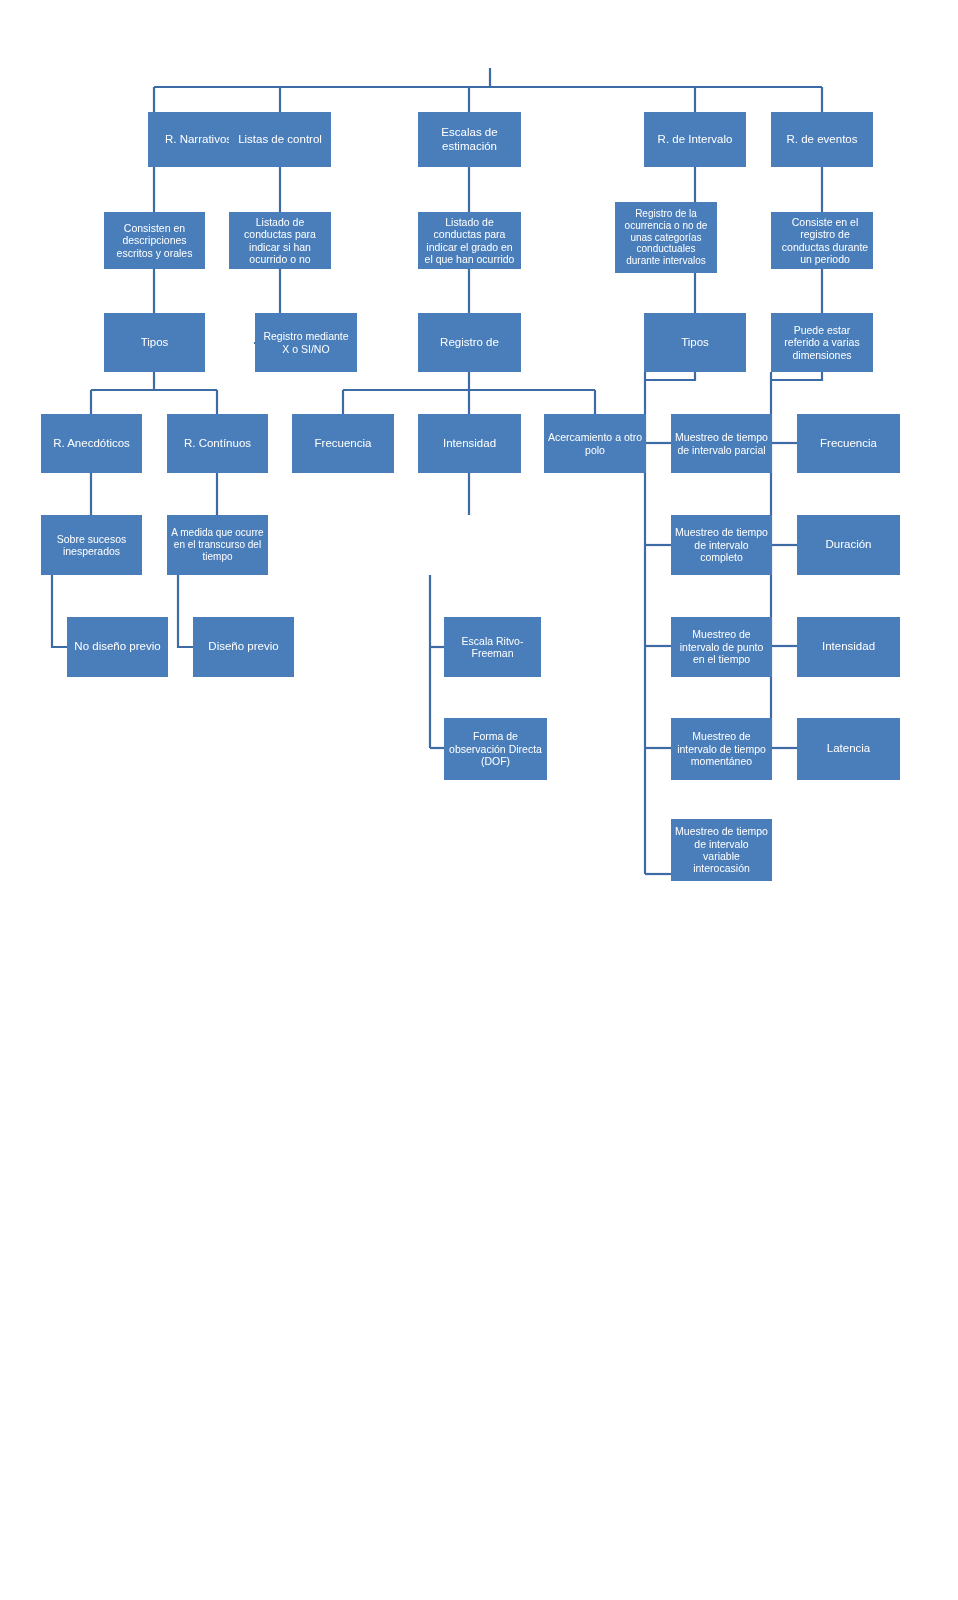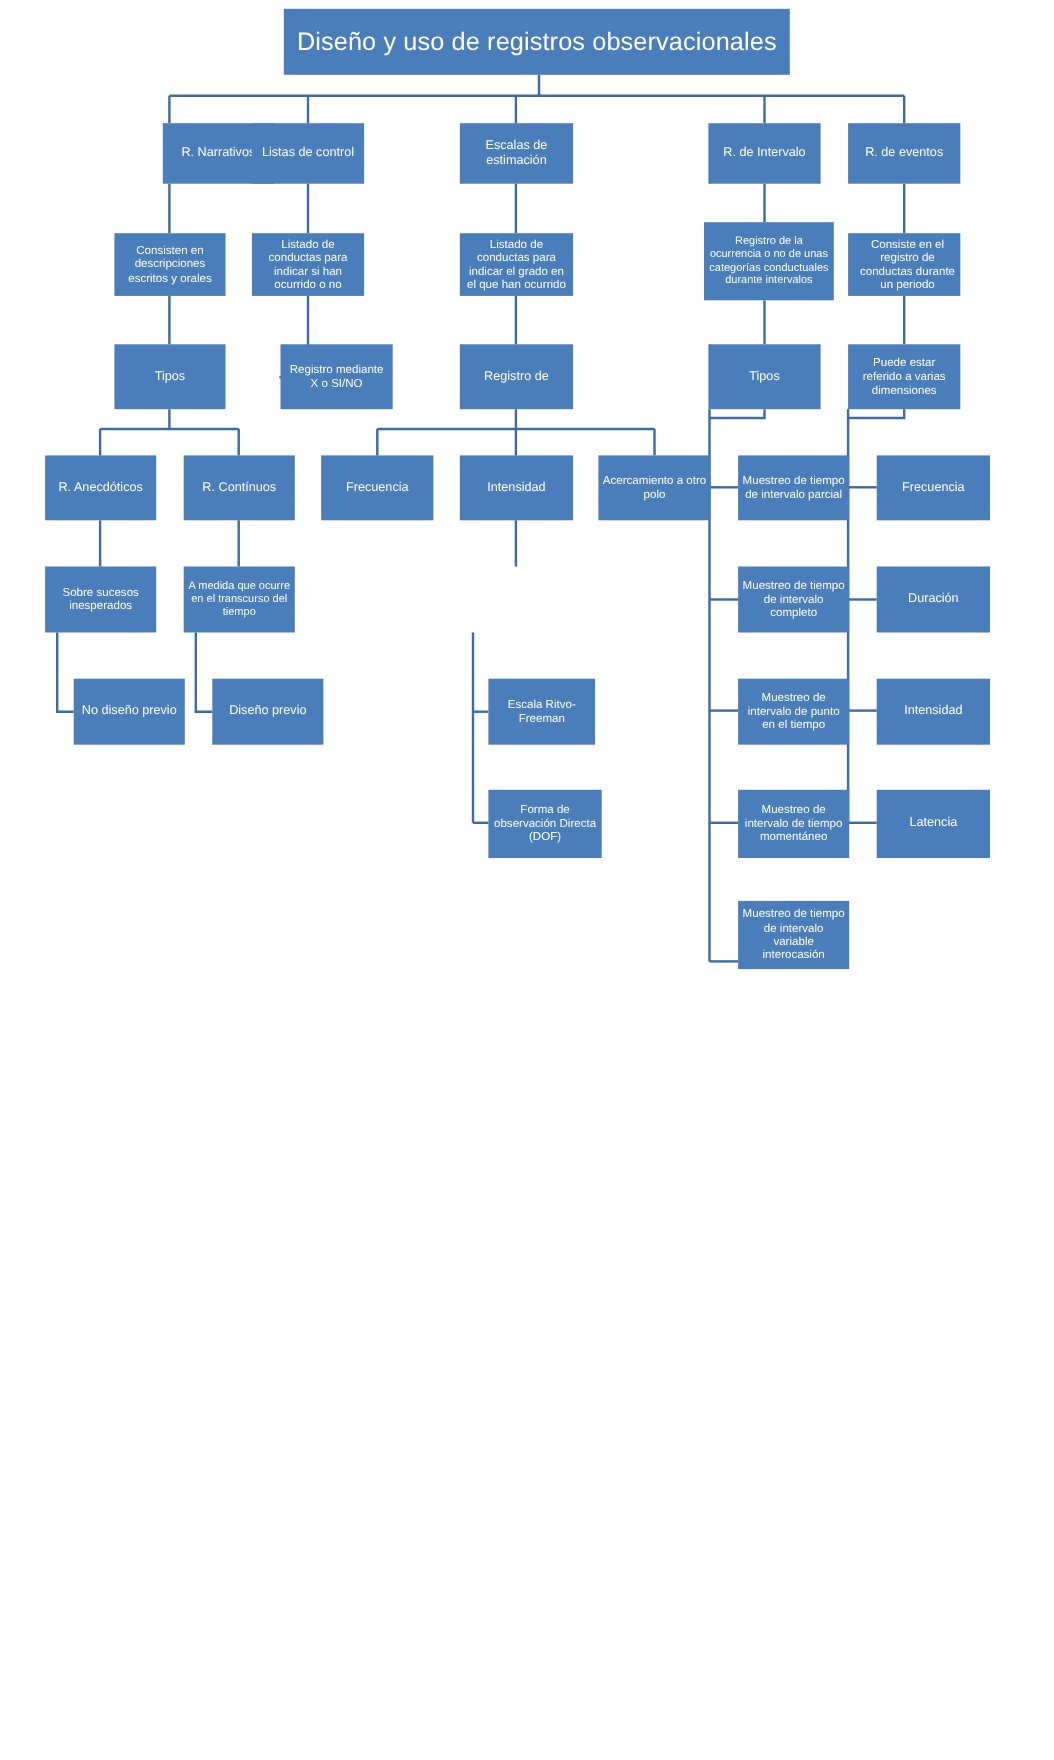--- a/index.html
+++ b/index.html
@@ -113,23 +113,20 @@
       <path d="M178 575 L178 647 L193 647"></path>
 
       <path d="M469 473 L469 515"></path>
 
       <path d="M430 575 L430 748"></path>
       <path d="M430 647 L444 647"></path>
       <path d="M430 748 L444 748"></path>
     </g>
   </svg>
 
-  <div class="node title" style="left:258px; top:8px; width:460px; height:60px;">
-    <span>Diseño y uso de registros observacionales</span>
-  </div>
 
   <div class="node lvl1" style="left:104px; top:112px; width:101px; height:55px;margin-left:44px;">
     <span>R. Narrativos</span>
   </div>
   <div class="node lvl1" style="left:229px; top:112px; width:102px; height:55px;">
     <span>Listas de control</span>
   </div>
   <div class="node lvl1" style="left:418px; top:112px; width:103px; height:55px;">
     <span>Escalas de estimación</span>
   </div>
@@ -142,21 +139,21 @@
 
   <div class="node lvl2" style="left:104px; top:212px; width:101px; height:57px;">
     <span>Consisten en descripciones escritos y orales</span>
   </div>
   <div class="node lvl2" style="left:229px; top:212px; width:102px; height:57px;">
     <span>Listado de conductas para indicar si han ocurrido o no</span>
   </div>
   <div class="node lvl2" style="left:418px; top:212px; width:103px; height:57px;justify-content:flex-end;">
     <span>Listado de conductas para indicar el grado en el que han ocurrido</span>
   </div>
-  <div class="node small" style="left:640px; top:202px; width:118px; height:71px;">
+  <div class="node small" style="left:615px; top:202px; width:102px; height:71px;">
     <span>Registro de la ocurrencia o no de unas categorías conductuales durante intervalos</span>
   </div>
   <div class="node lvl2" style="left:771px; top:212px; width:102px; height:57px;padding-left:10px;">
     <span>Consiste en el registro de conductas durante un periodo</span>
   </div>
 
   <div class="node lvl1" style="left:104px; top:313px; width:101px; height:59px;">
     <span>Tipos</span>
   </div>
   <div class="node lvl2" style="left:255px; top:313px; width:102px; height:59px;">

